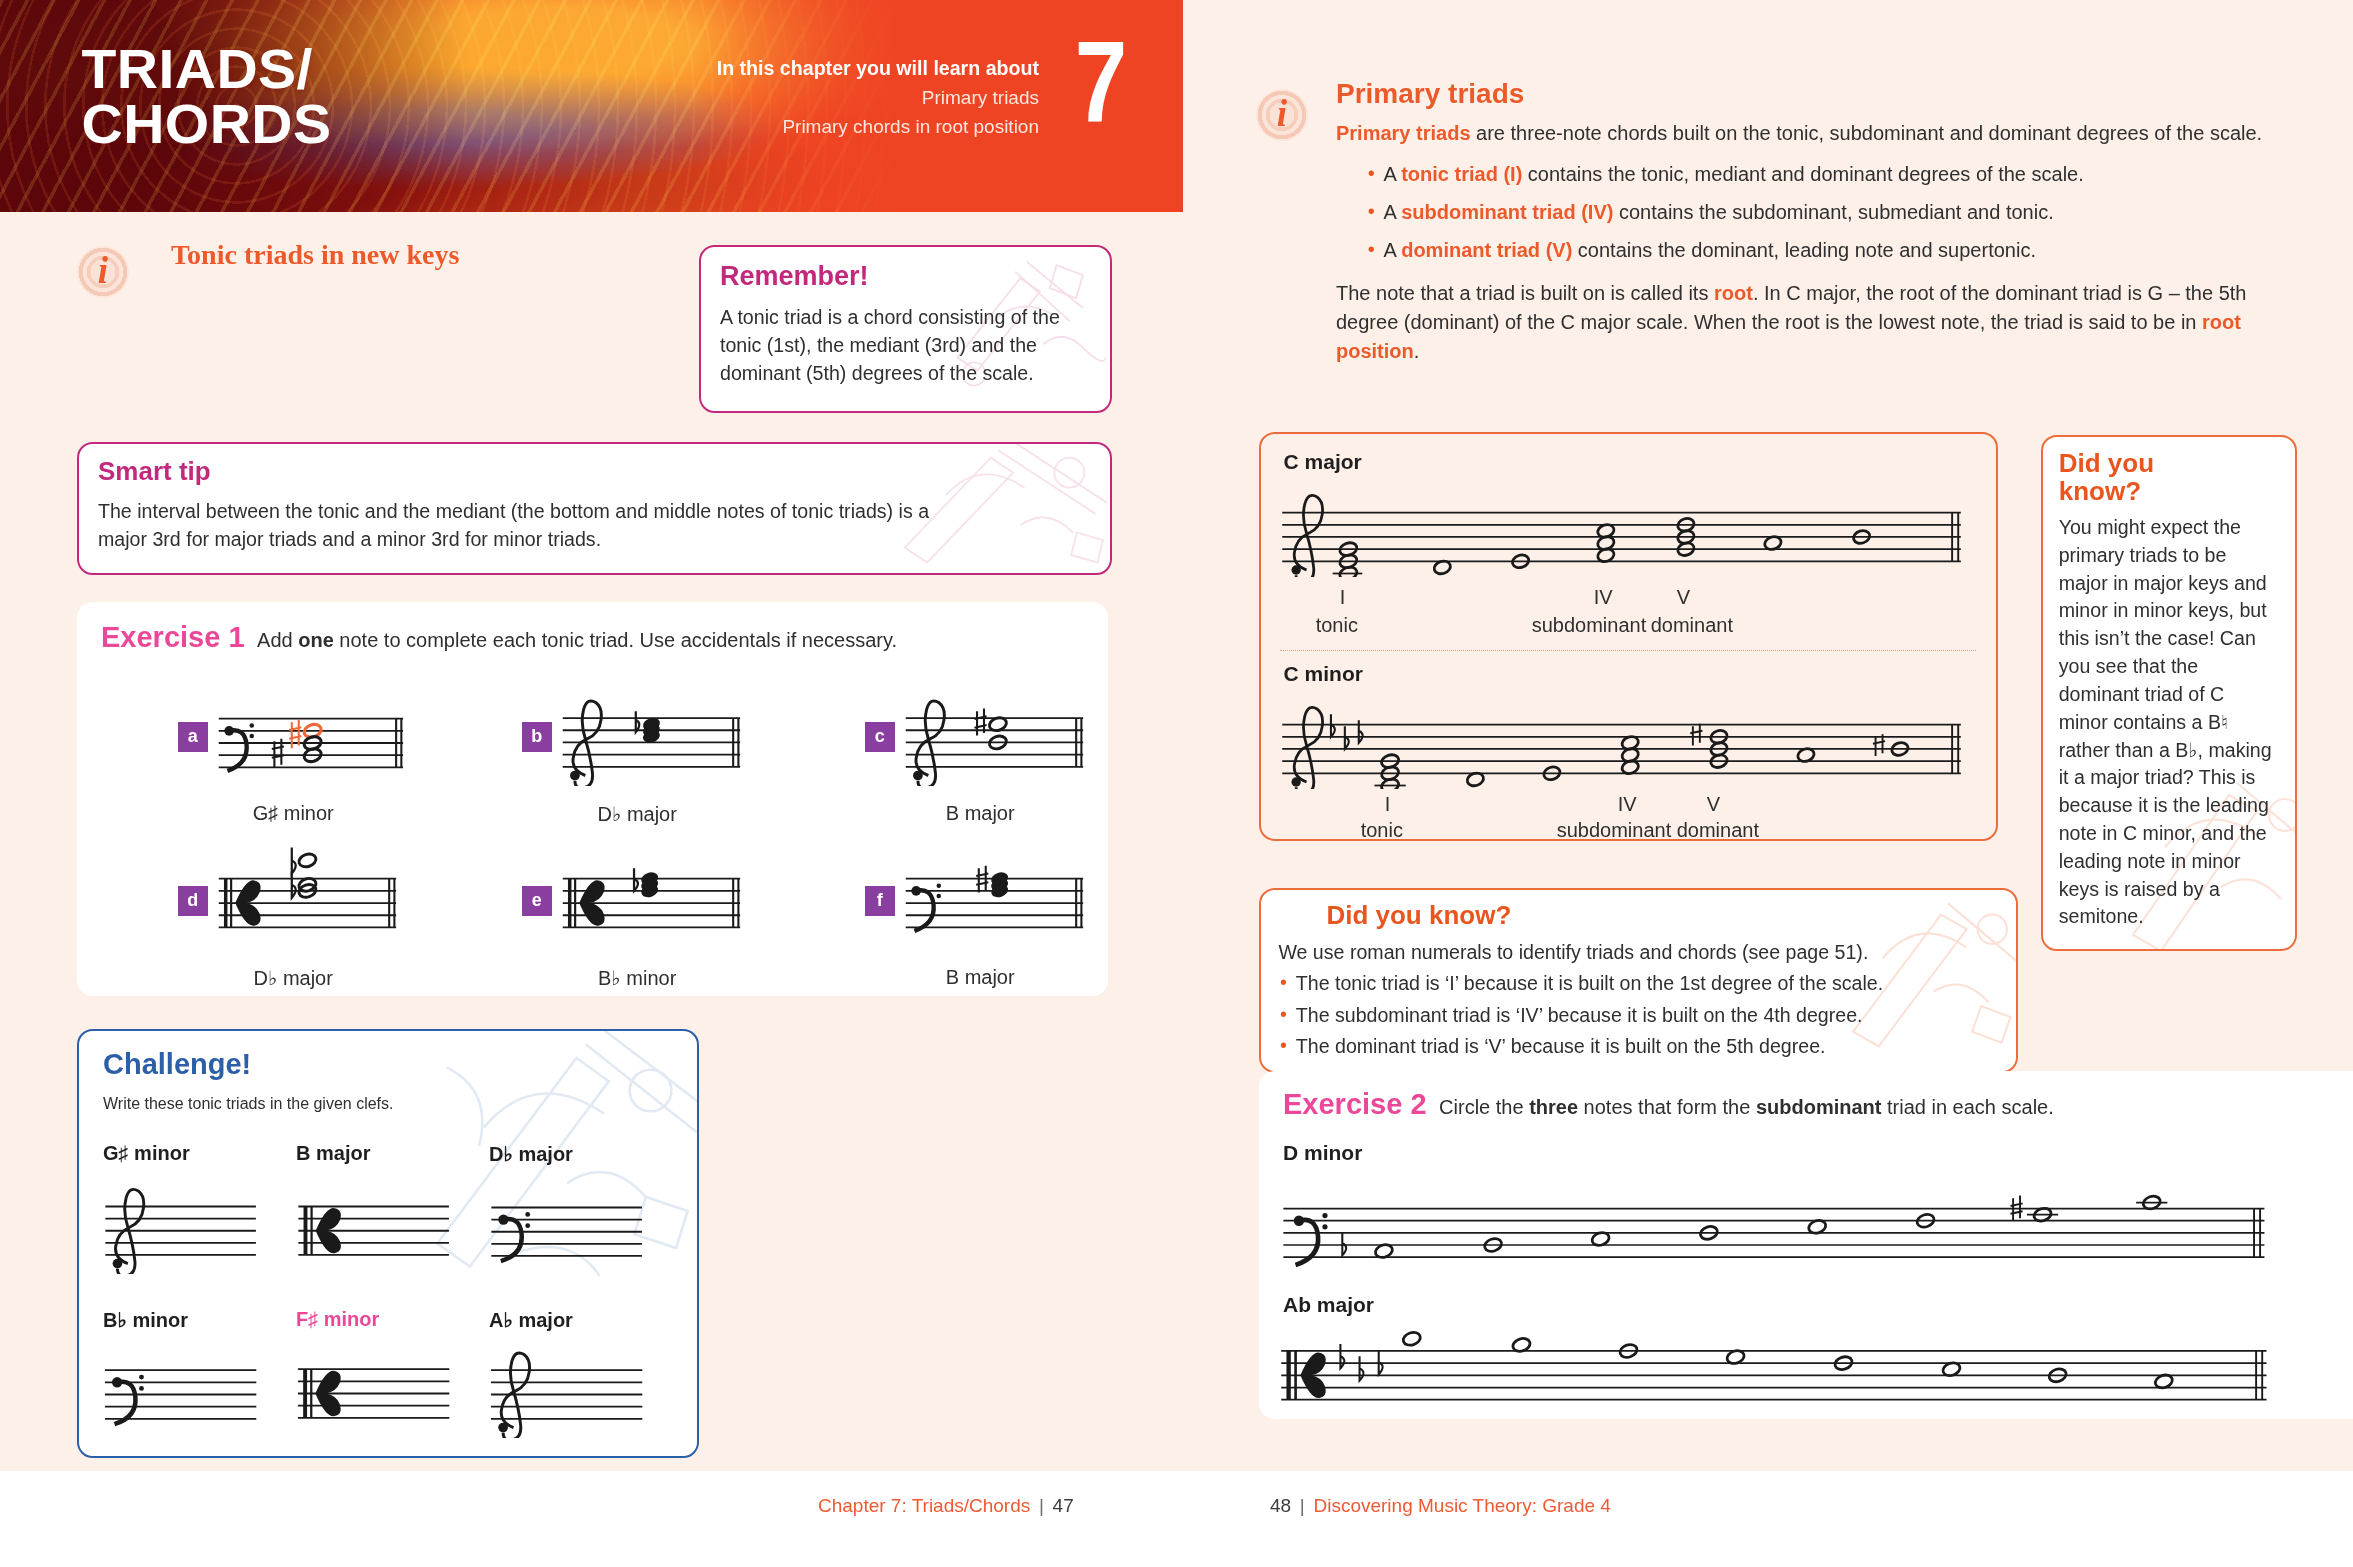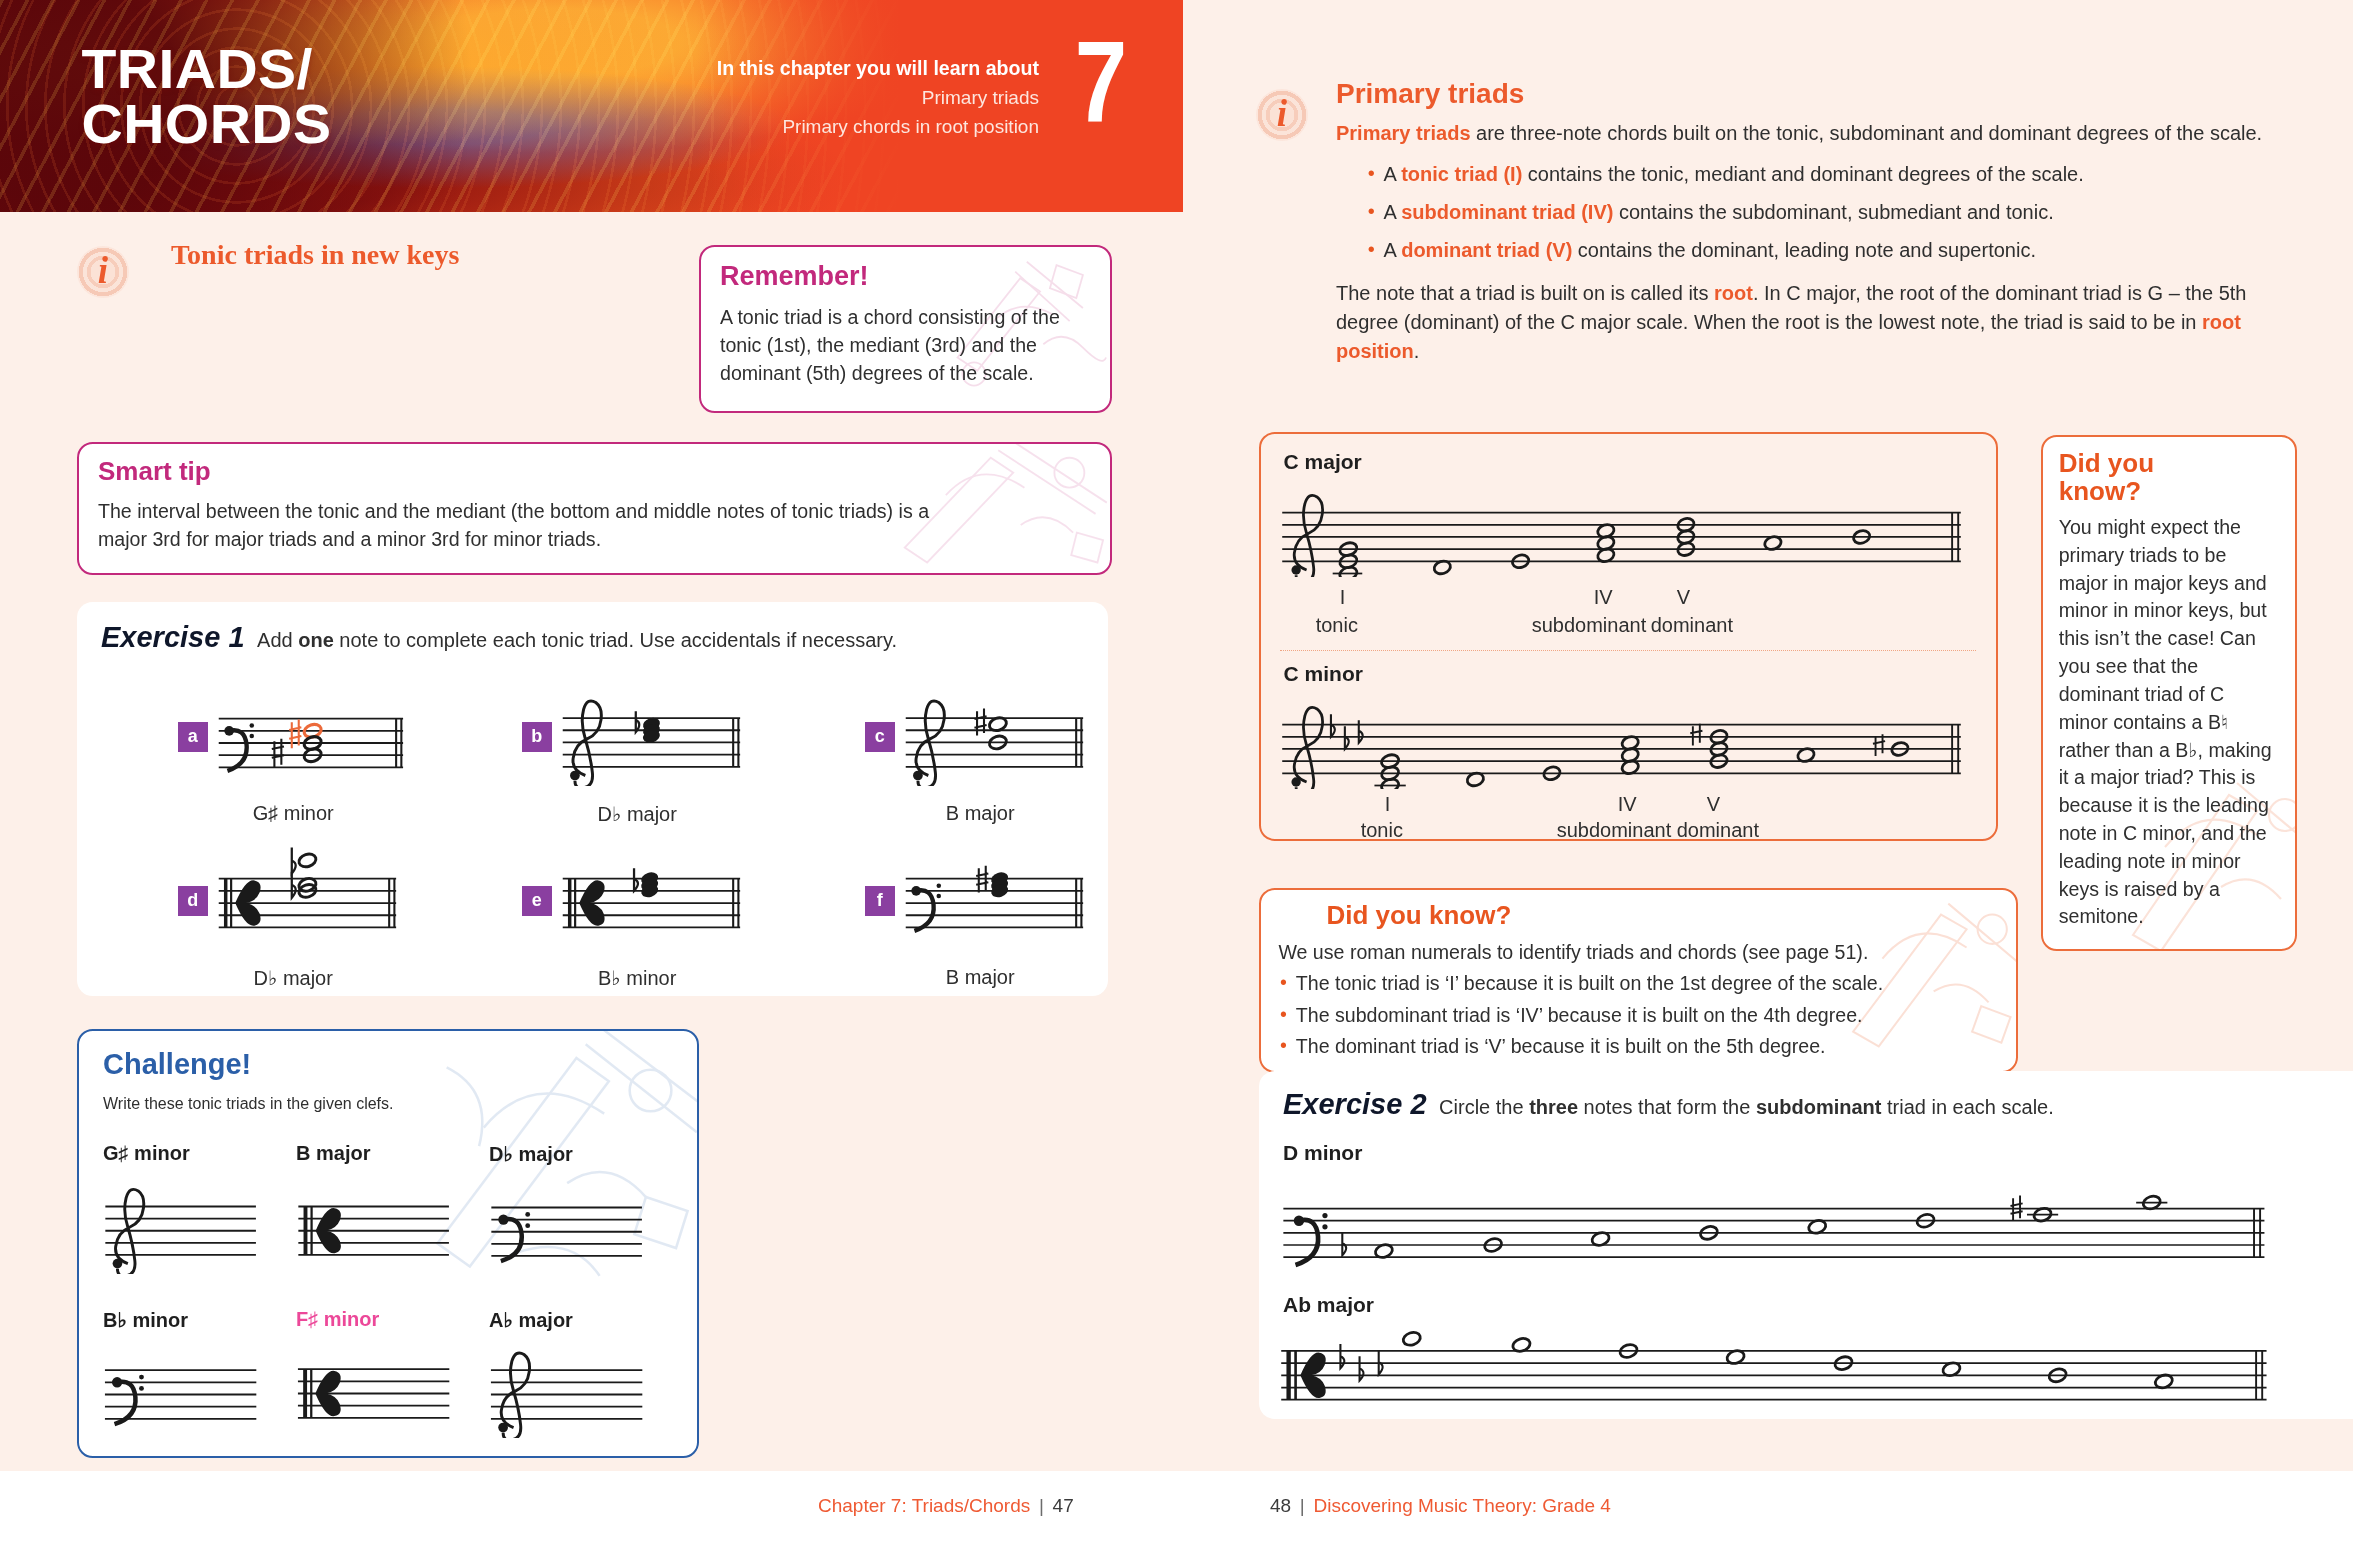--- a/index.html
+++ b/index.html
@@ -59,21 +59,21 @@
   .bx.blue{border:2.6px solid #2b5fa8;}
   .bx.orange{border:2.6px solid #ec6d3b;background:#fdf0e9;}
   .bx.orangew{border:2.6px solid #ec6d3b;background:#fff;}
   .bx.plain{background:#fff;border:none;}
   .bx .wm{position:absolute;right:-5.2px;top:-5.2px;width:183px;height:165px;opacity:.30;pointer-events:none;}
   .bx .wm.blue{opacity:.30;}
   h3.pink{color:#c2297c;font-weight:bold;margin:0;}
   h3.blue{color:#2b5fa8;font-weight:bold;margin:0;}
   h3.org{color:#e8551f;font-weight:bold;margin:0;}
 
-  .ex-title{color:#0f172a;font-weight:bold;font-style:italic;}
+  .ex-title{color:#ec4899;font-weight:bold;}
   .ex-sub{color:#2f2f2f;}
   .letter-tag{display:inline-flex;align-items:center;justify-content:center;
      width:30px;height:30px;background:#8a3fa0;color:#fff;font-weight:bold;font-size:18px;}
 
   ul.b{margin:0;padding:0;list-style:none;}
   ul.b li{position:relative;padding-left:17.4px;margin:8.7px 0;}
   ul.b li:before{content:"•";position:absolute;left:1.7px;top:-0.9px;color:#e8551f;}
 
   
   .stave{display:block;}

